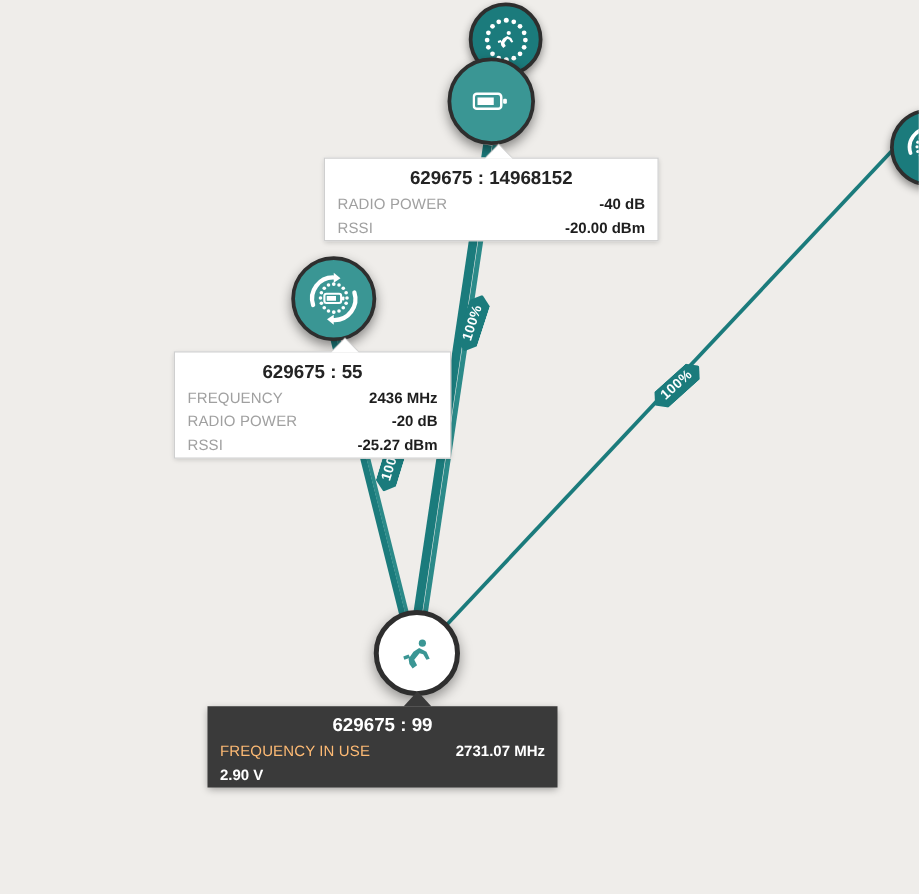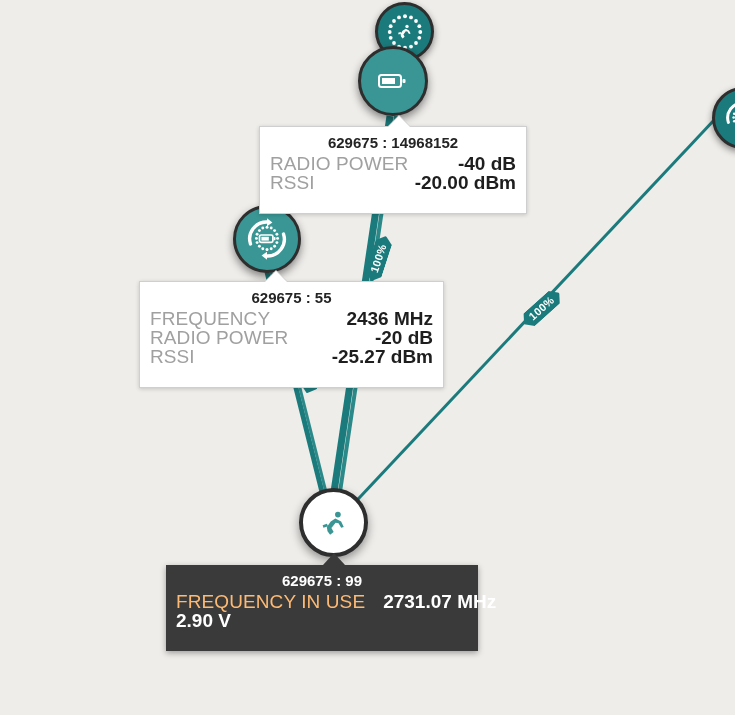--- a/index.html
+++ b/index.html
@@ -52,21 +52,21 @@
     padding:3px 9px;
     white-space:nowrap;
     line-height:1;
     clip-path:polygon(7px 0,calc(100% - 7px) 0,100% 50%,calc(100% - 7px) 100%,7px 100%,0 50%);
   }
 
   
   .tip{
     position:absolute;
     box-sizing:border-box;
-    padding:6px 10px 21px 10px;
+    padding:6px 10px 0 10px;
   }
   .tip-light{
     background:#ffffff;
     border:1px solid #cfcfcf;
     box-shadow:0 1px 4px rgba(0,0,0,.18);
   }
   .tip-dark{
     background:#3a3a3a;
     box-shadow:0 2px 6px rgba(0,0,0,.35);
   }
@@ -88,21 +88,21 @@
     white-space:nowrap;
   }
   .tip-light .tip-title{color:#242424;}
   .tip-dark .tip-title{color:#ffffff;}
 
   .tip-row{
     display:flex;
     justify-content:space-between;
     align-items:flex-end;
     gap:18px;
-    font-size:19px;
+    font-size:12px;
     line-height:19px;
     white-space:nowrap;
   }
   .tip-key{
     font-weight:400;
     letter-spacing:.1px;
   }
   .tip-val{font-weight:700;}
   .tip-light .tip-key{color:#a0a0a0;}
   .tip-light .tip-val{color:#1e1e1e;}
@@ -279,38 +279,38 @@
       <div class="tip-row">
         <span class="tip-key">RADIO POWER</span>
         <span class="tip-val">-40 dB</span>
       </div>
       <div class="tip-row">
         <span class="tip-key">RSSI</span>
         <span class="tip-val">-20.00 dBm</span>
       </div>
     </div>
 
-    <div class="tip tip-light" style="left:139px;top:281px;width:305px;">
+    <div class="tip tip-light" style="left:139px;top:281px;width:222px;">
       <div class="tip-arrow" style="left:125px;"></div>
       <div class="tip-title">629675 : 55</div>
       <div class="tip-row">
         <span class="tip-key">FREQUENCY</span>
         <span class="tip-val">2436 MHz</span>
       </div>
       <div class="tip-row">
         <span class="tip-key">RADIO POWER</span>
         <span class="tip-val">-20 dB</span>
       </div>
       <div class="tip-row">
         <span class="tip-key">RSSI</span>
         <span class="tip-val">-25.27 dBm</span>
       </div>
     </div>
 
-    <div class="tip tip-dark" style="left:166px;top:565px;width:312px;">
+    <div class="tip tip-dark" style="left:166px;top:565px;width:280px;">
       <div class="tip-arrow" style="left:157px;"></div>
       <div class="tip-title">629675 : 99</div>
       <div class="tip-row">
         <span class="tip-key">FREQUENCY IN USE</span>
         <span class="tip-val">2731.07 MHz</span>
       </div>
       <div class="tip-row">
         <span class="tip-val">2.90 V</span>
       </div>
     </div>

